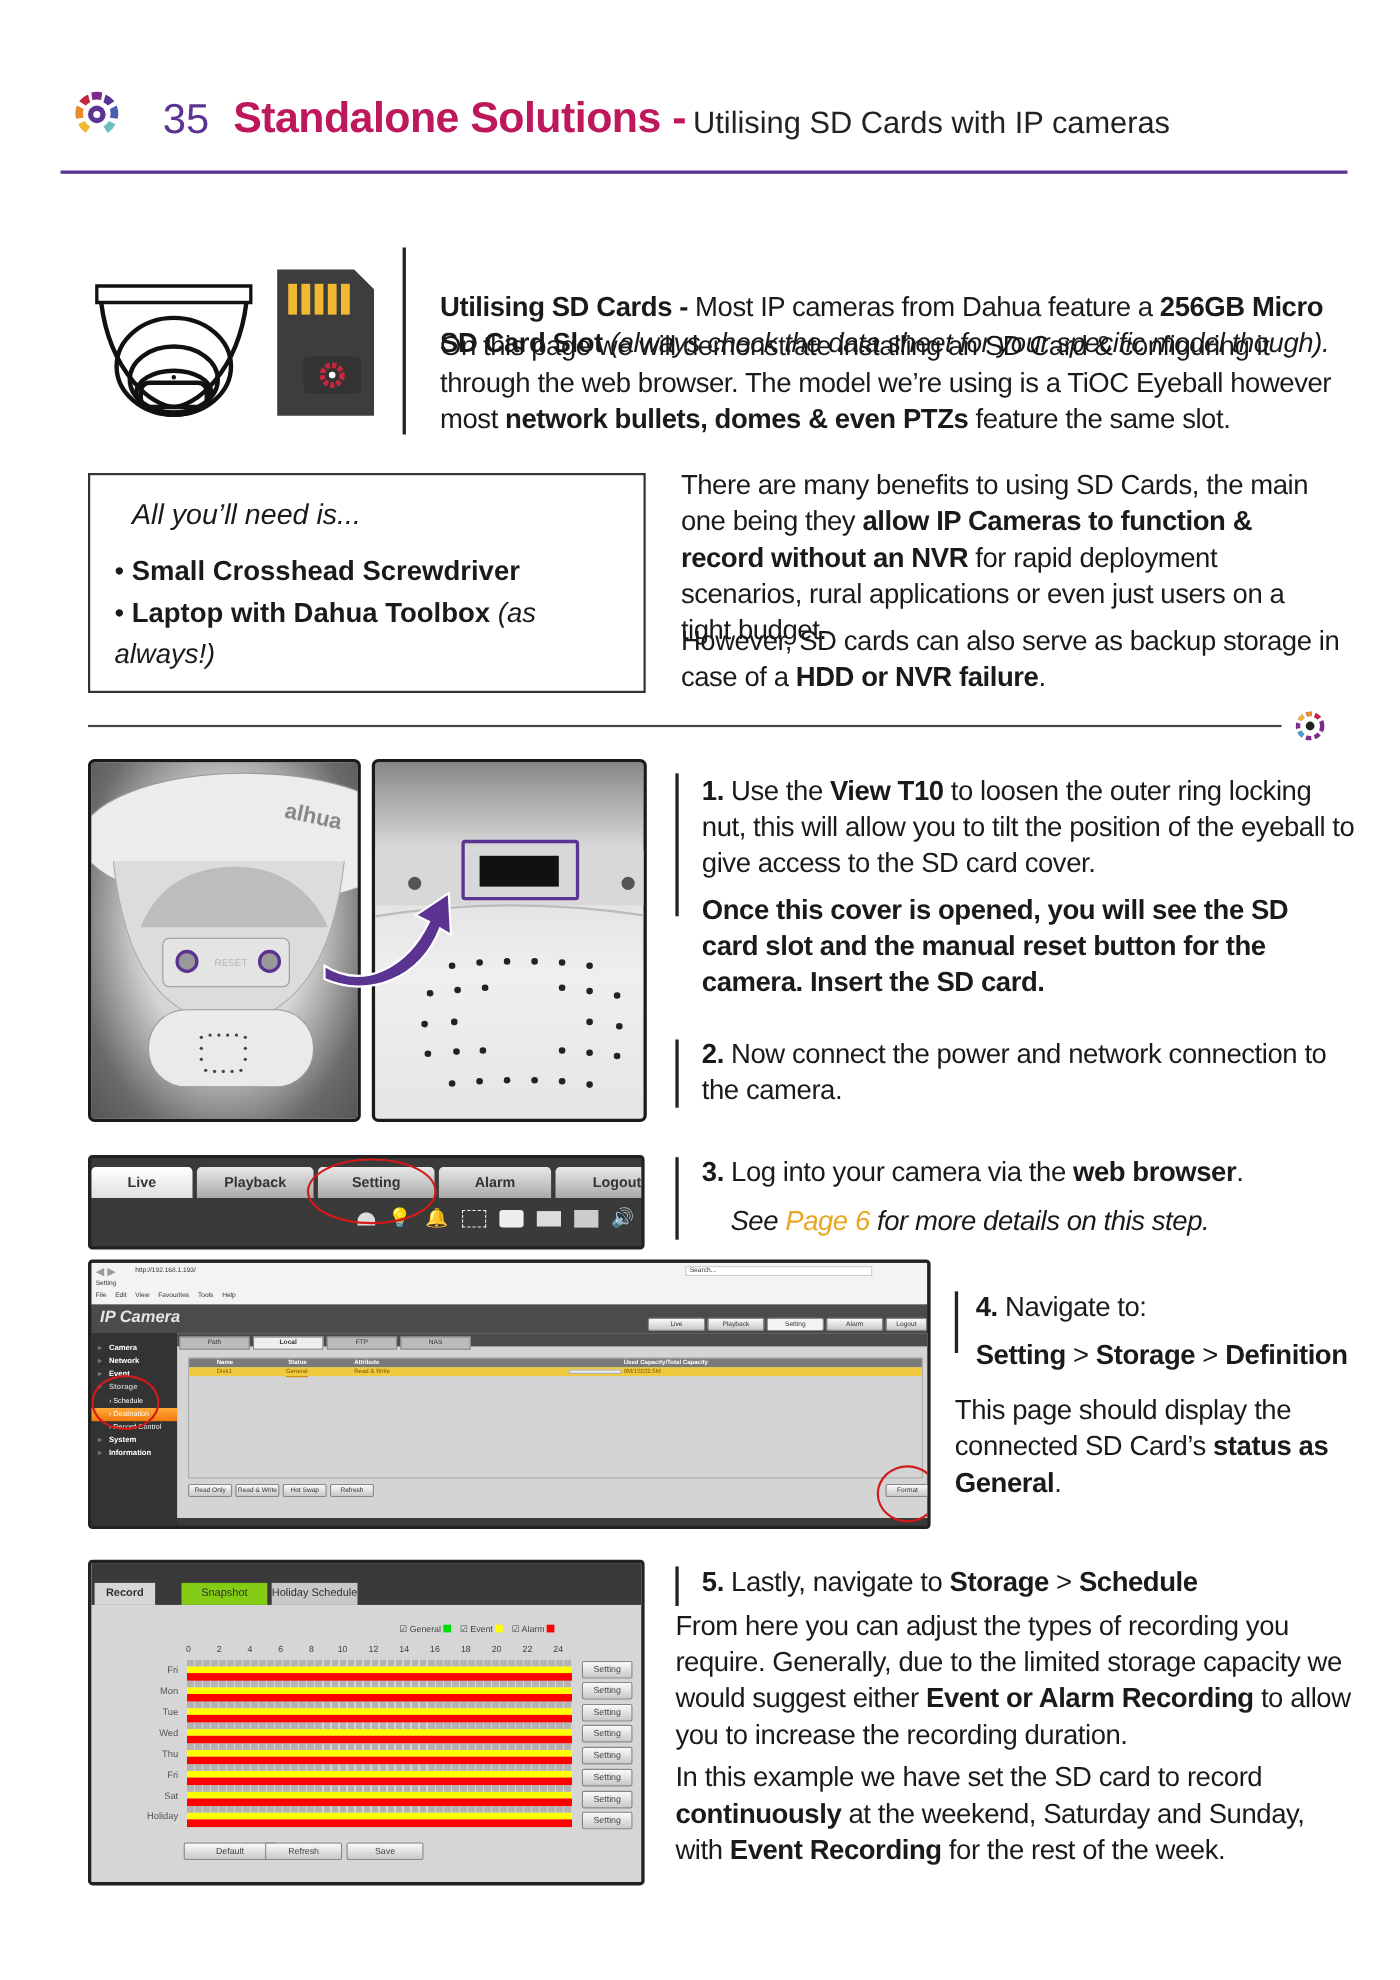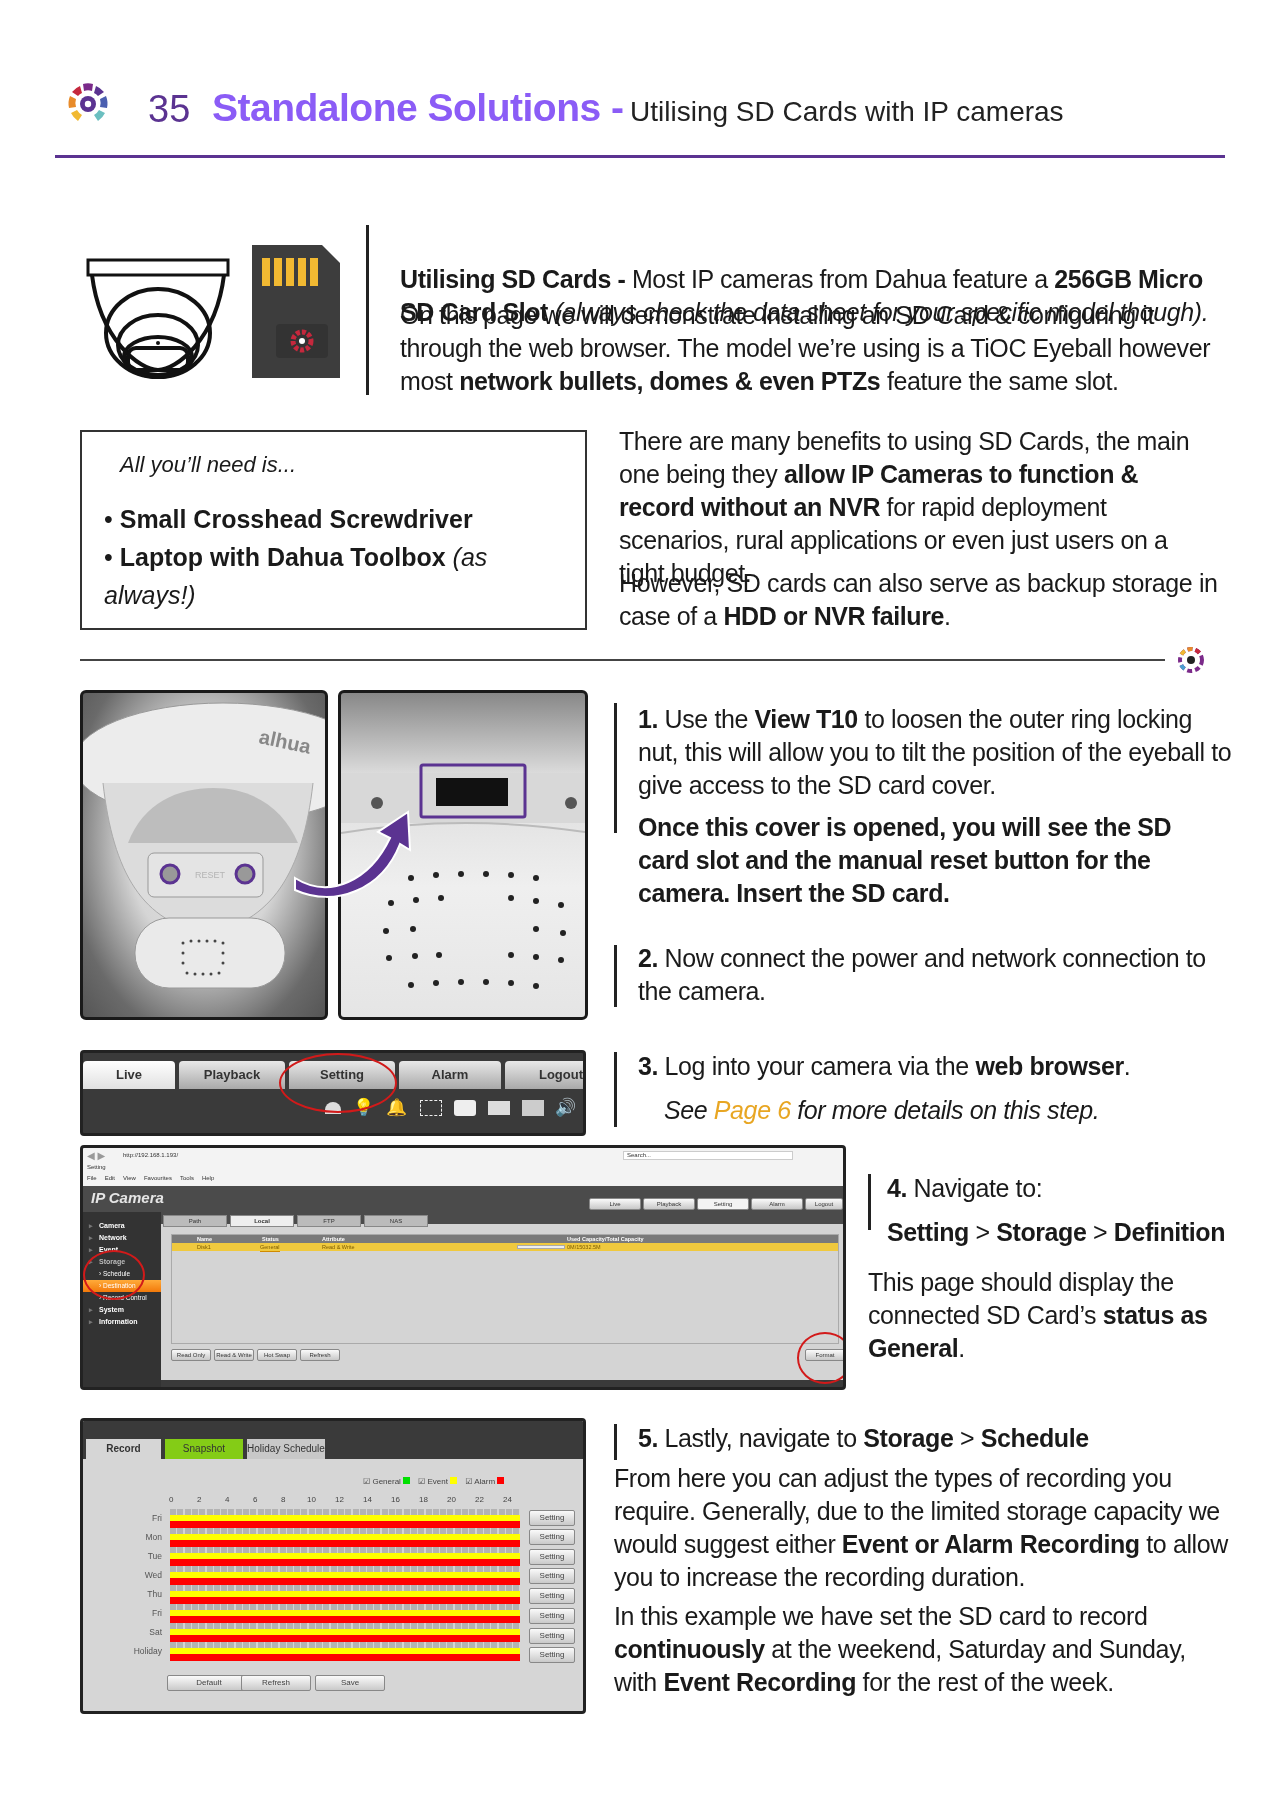--- a/index.html
+++ b/index.html
@@ -4,30 +4,30 @@
 <style>
   * { box-sizing: border-box; margin: 0; padding: 0; }
   body { width: 1273px; height: 1800px; background: #fff; font-family: "Liberation Sans", sans-serif; color: #1a1a1a; position: relative; overflow: hidden; }
   .abs { position: absolute; }
   b, .b { font-weight: bold; }
   i, .i { font-style: italic; }
 
   
   .hdr-logo { left: 66px; top: 82px; width: 44px; height: 44px; }
   .hdr-num { left: 148px; top: 88px; font-size: 38px; color: #5b3391; }
-  .hdr-title { left: 212px; top: 86px; font-size: 39px; font-weight: bold; color: #8b5cf6; letter-spacing: -0.5px; }
+  .hdr-title { left: 212px; top: 86px; font-size: 39px; font-weight: bold; color: #be185d; letter-spacing: -0.5px; }
   .hdr-sub { left: 630px; top: 96px; font-size: 28px; color: #222; }
   .hdr-rule { left: 55px; top: 155px; width: 1170px; height: 3px; background: #5b3391; }
 
   
   .intro-icons { left: 80px; top: 230px; width: 260px; height: 150px; }
   .vbar { background: #222; width: 3px; }
   .para { font-size: 25px; line-height: 33px; letter-spacing: -0.4px; }
   .need-box { left: 80px; top: 430px; width: 507px; height: 200px; border: 2px solid #333; }
-  .need-title { position: absolute; left: 38px; top: 20px; font-size: 22px; font-style: italic; }
+  .need-title { position: absolute; left: 38px; top: 20px; font-size: 26px; font-style: italic; }
   .need-list { position: absolute; left: 22px; top: 68px; font-size: 25px; line-height: 38px; list-style: none; }
   .need-list li::before { content: "• "; }
 
   .divider { left: 80px; top: 659px; width: 1085px; height: 2px; background: #444; }
   .small-logo { left: 1176px; top: 645px; width: 30px; height: 30px; }
 
   
   .photo { border: 3px solid #1a1a1a; border-radius: 6px; overflow: hidden; background: #777; }
 
   
@@ -323,21 +323,21 @@
 <div class="abs para" style="left:887px; top:1216px; width:345px;">
   <b>Setting</b><span> &gt; </span><b>Storage</b><span> &gt; </span><b>Definition</b>
 </div>
 <div class="abs para" style="left:868px; top:1266px; width:350px;">
   <span>This page should display the connected SD Card’s </span><b>status as General</b><span>.</span>
 </div>
 
 <div class="abs webui" style="left:80px; top:1418px; width:506px; height:296px; background:#d6d6d6;">
   <div style="position:absolute; left:0; top:0; width:100%; height:38px; background:#3a3a3a;"></div>
   <div style="position:absolute; left:0; top:18px; width:100%; height:20px;">
-    <div class="sch-tab" style="left:3px; width:75px; background:#d6d6d6; font-weight:bold;">Record</div>
+    <div class="sch-tab" style="left:3px; width:55px; background:#d6d6d6; font-weight:bold;">Record</div>
     <div class="sch-tab" style="left:82px; width:78px; background:#84cc16;">Snapshot</div>
     <div class="sch-tab" style="left:164px; width:78px; background:#c8c8c8;">Holiday Schedule</div>
   </div>
   <div style="position:absolute; left:280px; top:56px; display:flex; gap:8px; font-size:8px; color:#444; align-items:center;">
     <span>☑ <span>General</span> <span style="display:inline-block;width:7px;height:7px;background:#00e000;"></span></span>
     <span>☑ <span>Event</span> <span style="display:inline-block;width:7px;height:7px;background:#ffff00;"></span></span>
     <span>☑ <span>Alarm</span> <span style="display:inline-block;width:7px;height:7px;background:#ff0000;"></span></span>
   </div>
   <div>
     <span class="hour-label" style="left:86px; top:74px;">0</span>

